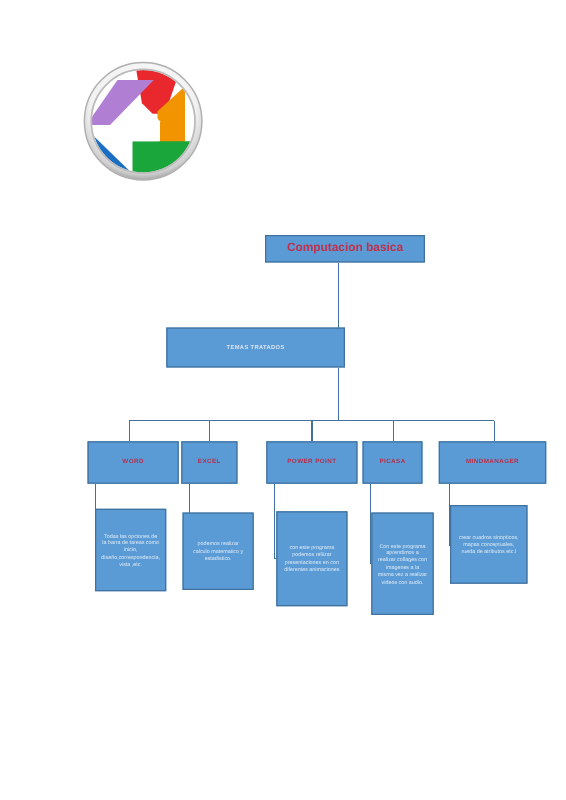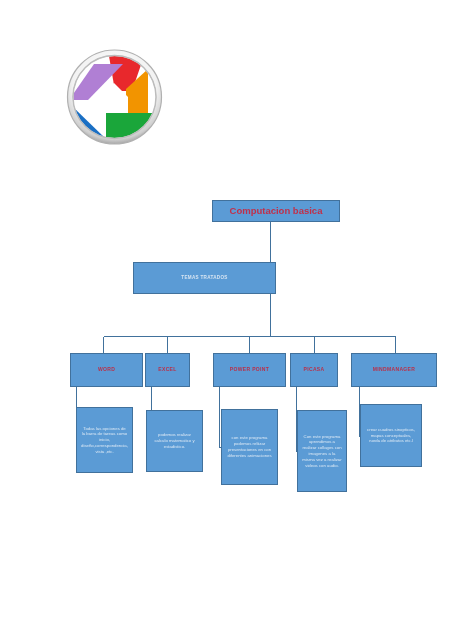--- a/index.html
+++ b/index.html
@@ -61,21 +61,21 @@
     display: block;
     width: 100%;
     padding: 0 3px;
     box-sizing: border-box;
     line-height: 1.15;
   }
 
   
   #node-root {
     left: 212px;
-    top: 200px;
+    top: 188px;
     width: 128px;
     height: 22px;
   }
   #node-root .node-title {
     font-size: 9.5px;
     font-weight: bold;
     color: #c0304a;
   }
 
   

